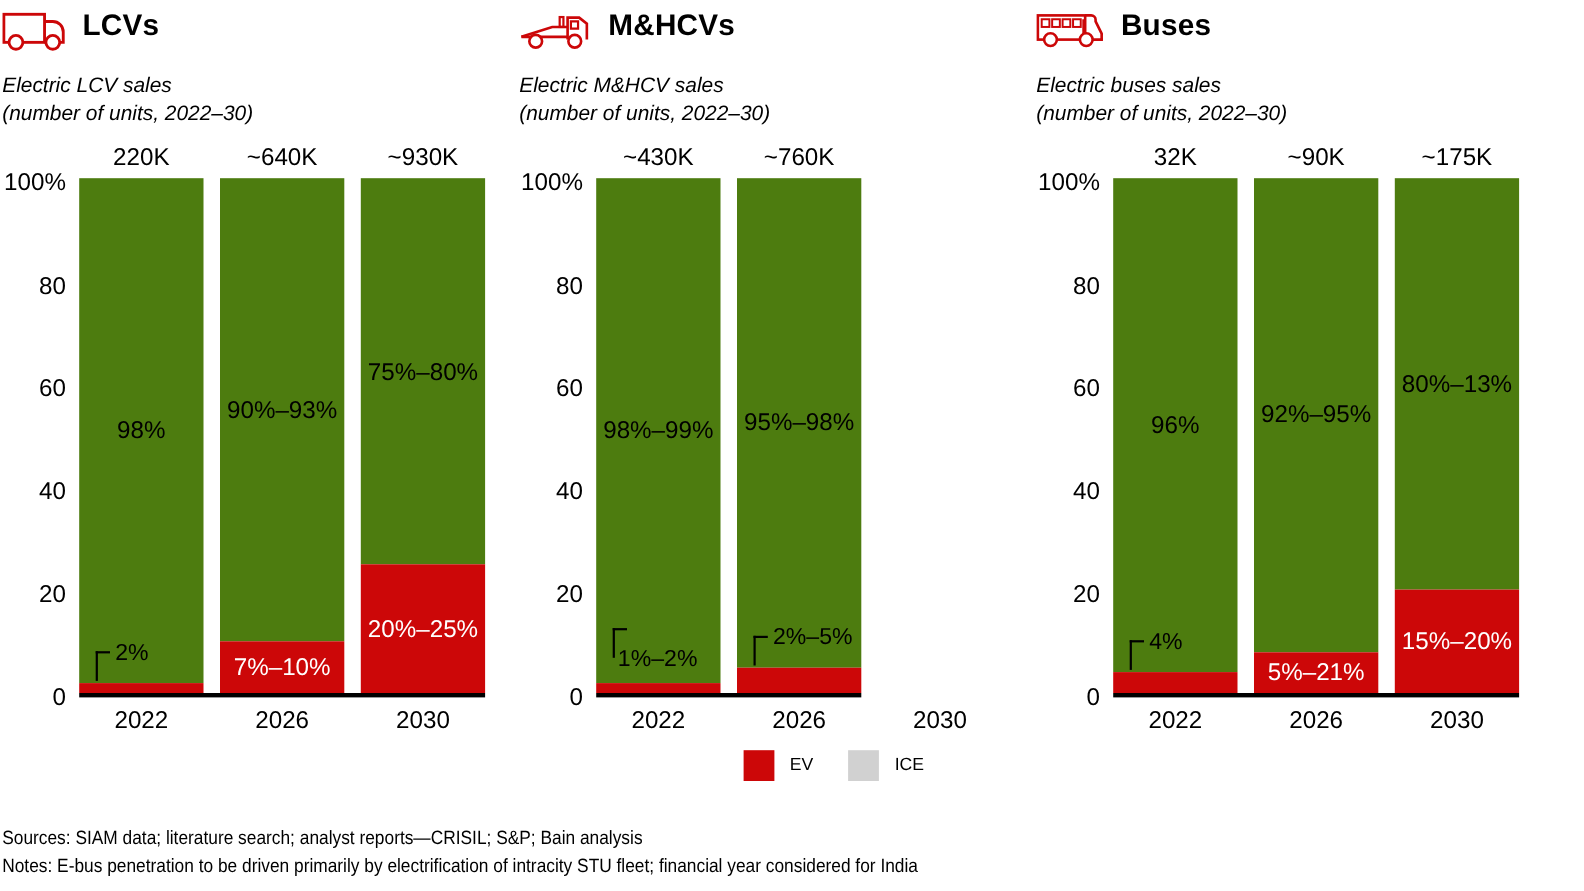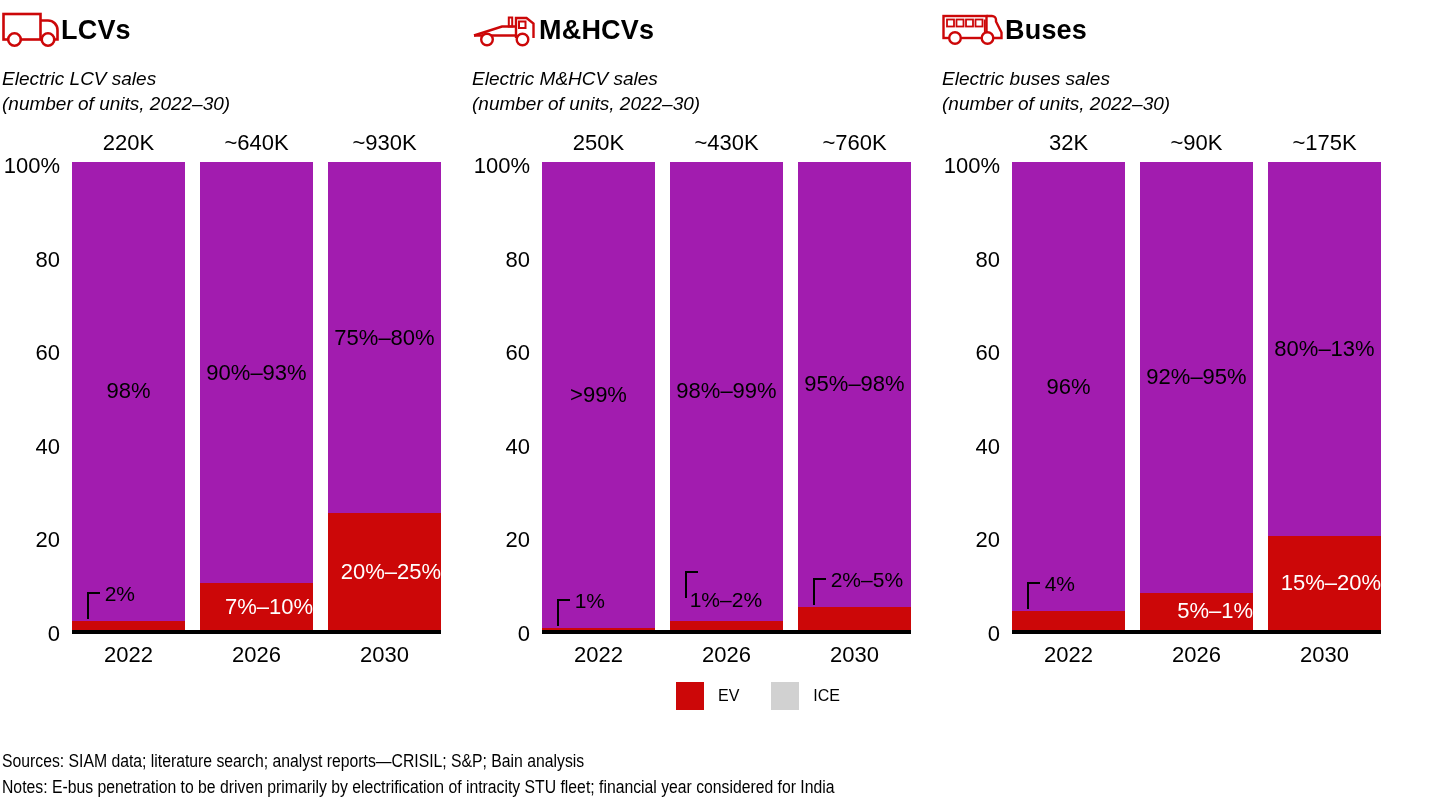--- a/index.html
+++ b/index.html
@@ -1,32 +1,32 @@
 <!DOCTYPE html>
 <html><head>
 <meta charset="utf-8">
 <style>
   * { box-sizing: border-box; }
   body { margin:0; background:#fff; color:#000; font-family:"Liberation Sans", sans-serif; }
   .page { width:1440px; height:810px; background:#fff; overflow:hidden; position:relative; }
   .charts-row { display:flex; padding-top:8px; }
   .panel { width:470px; flex:0 0 470px; }
   .panel.last { width:460px; flex:0 0 460px; }
-  .panel-header { display:flex; align-items:center; gap:1px; height:44px; padding-left:2px; }
+  .panel-header { display:flex; align-items:flex-start; gap:15px; height:44px; padding-left:2px; }
   .panel-title { font-size:27px; font-weight:bold; letter-spacing:0.2px; }
   .subtitle { margin-top:14px; font-size:19px; line-height:25px; padding-left:2px;font-style:italic; }
   .chart { margin-top:50px; display:flex; }
   .ygutter { width:72px; flex:0 0 72px; position:relative; height:468px; }
   .ytick { position:absolute; right:12px; transform:translateY(-50%); font-size:22px; white-space:nowrap; }
   .bars { display:flex; gap:15px; height:468px; align-items:flex-end; border-bottom:4px solid #000; }
   .bar { width:113px; height:468px; display:flex; flex-direction:column; justify-content:flex-end; position:relative; }
   .total { position:absolute; top:-32px; left:0; width:100%; text-align:center; font-size:22px; white-space:nowrap; }
-  .seg-ice { flex:1; background:#a21caf; display:flex; align-items:center; justify-content:center; }
+  .seg-ice { flex:1; background:#4d7c0f; display:flex; align-items:center; justify-content:center; }
   .seg-ice span { font-size:22px; white-space:nowrap; }
-  .seg-ev { background:#cc0708; min-height:2px; display:flex; align-items:center; justify-content:flex-end; }
+  .seg-ev { background:#cc0708; min-height:2px; display:flex; align-items:center; justify-content:center; }
   .seg-ev span { font-size:22px; color:#fff; line-height:1; white-space:nowrap; }
   .callout { position:absolute; left:13%; display:flex; align-items:flex-start; z-index:2; }
   .elbow { width:13px; height:27px; border-left:2.5px solid #000; border-top:2.5px solid #000; }
   .callout-txt { font-size:21px; line-height:21px; margin-left:5px; transform:translateY(-45%); white-space:nowrap; }
   .xaxis { display:flex; gap:15px; margin-left:72px; margin-top:8px; }
   .year { width:113px; text-align:center; font-size:22px; }
   .legend-wrap { display:flex; justify-content:center; margin-top:14px; }
   .legend { display:flex; align-items:center; gap:14px; position:relative; left:47px; }
   .legend-swatch { width:28px; height:28px; }
   .legend-label { font-size:16px; margin-right:18px; }
@@ -127,31 +127,20 @@
         <div class="ygutter">
           <span class="ytick" style="top:0%">100%</span>
           <span class="ytick" style="top:20%">80</span>
           <span class="ytick" style="top:40%">60</span>
           <span class="ytick" style="top:60%">40</span>
           <span class="ytick" style="top:80%">20</span>
           <span class="ytick" style="top:100%">0</span>
         </div>
         <div class="bars">
           <div class="bar">
-            <span class="total">250K</span>
-            <div class="seg-ice">
-                <span>&gt;99%</span>
-              </div>
-            <div class="seg-ev" style="height: 0.5%;"></div>
-            <div class="callout" style="bottom: 0.9%;">
-              <span class="elbow"></span>
-              <span class="callout-txt">1%</span>
-            </div>
-          </div>
-          <div class="bar">
             <span class="total">~430K</span>
             <div class="seg-ice">
                 <span>98%–99%</span>
               </div>
             <div class="seg-ev" style="height: 2%;"></div>
             <div class="callout" style="bottom: 2.4%; flex-direction: column;">
               <span class="elbow"></span>
               <span class="callout-txt">1%–2%</span>
             </div>
           </div>
@@ -216,21 +205,21 @@
               <span class="elbow"></span>
               <span class="callout-txt">4%</span>
             </div>
           </div>
           <div class="bar">
             <span class="total">~90K</span>
             <div class="seg-ice">
                 <span>92%–95%</span>
               </div>
             <div class="seg-ev" style="height: 8%;">
-                <span>5%–1%</span>
+                <span>5%–21%</span>
               </div>
           </div>
           <div class="bar">
             <span class="total">~175K</span>
             <div class="seg-ice">
                 <span>80%–13%</span>
               </div>
             <div class="seg-ev" style="height: 20%;">
                 <span>15%–20%</span>
               </div>

